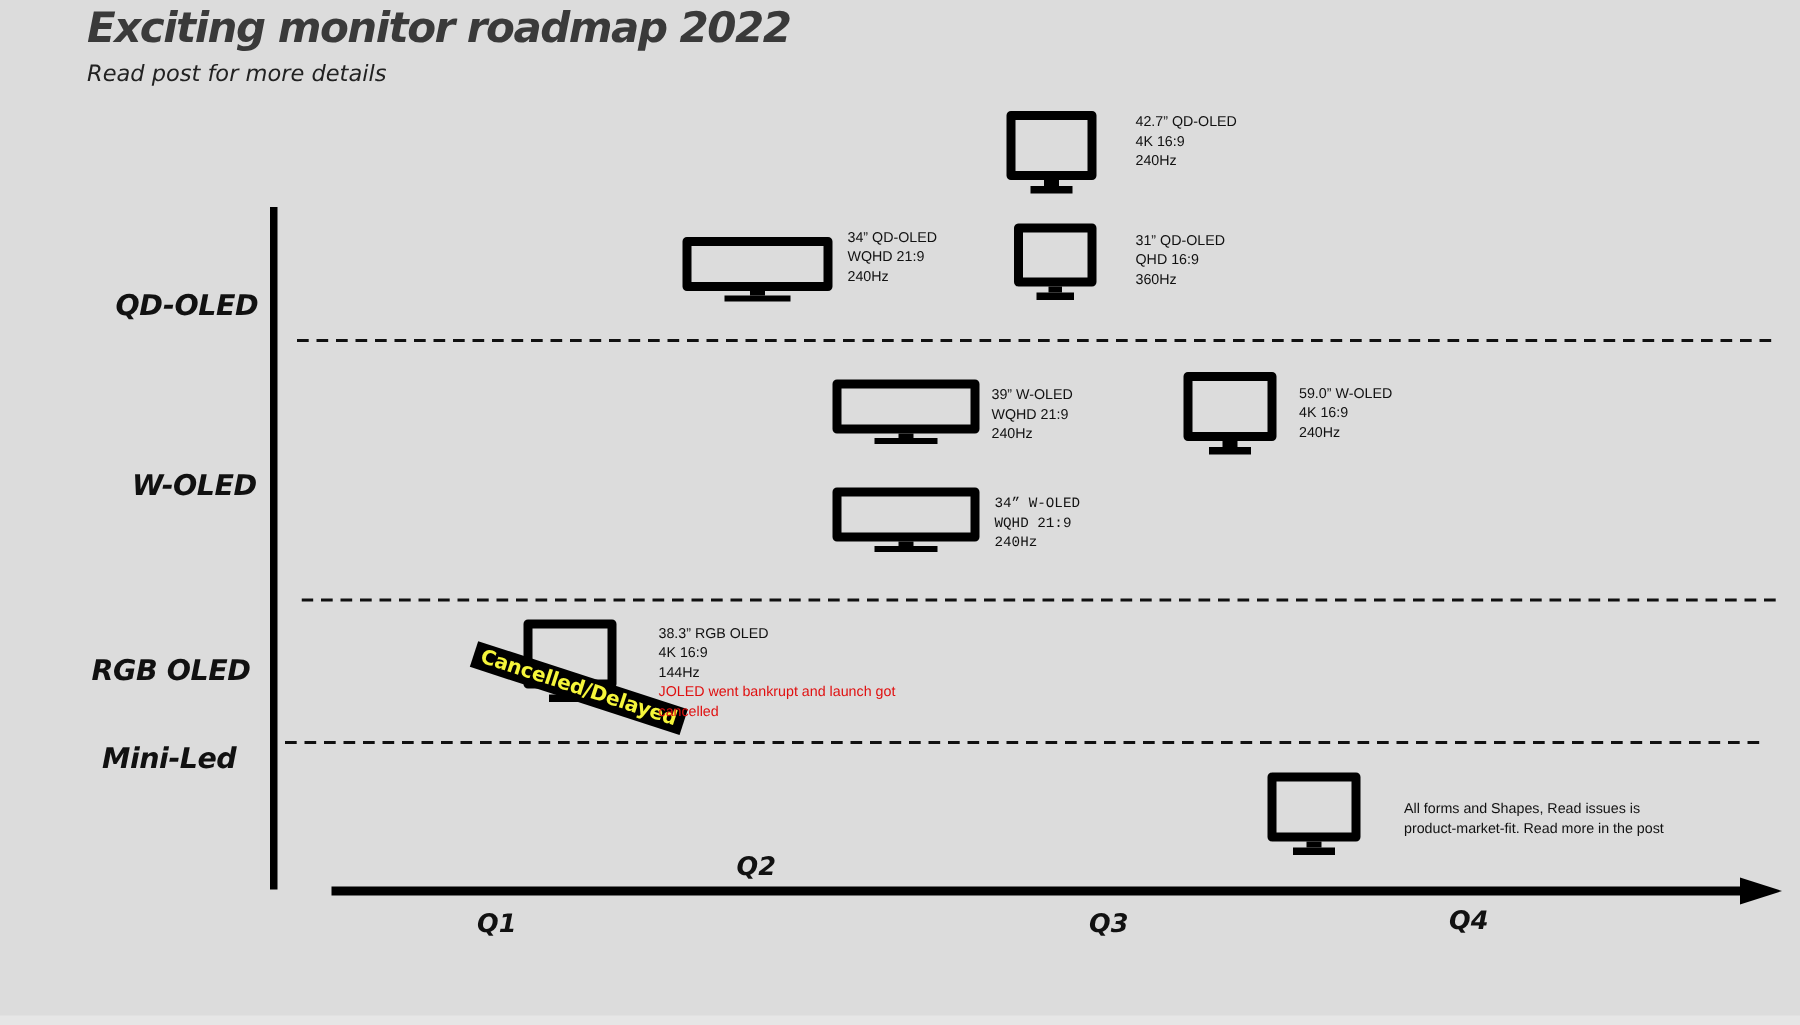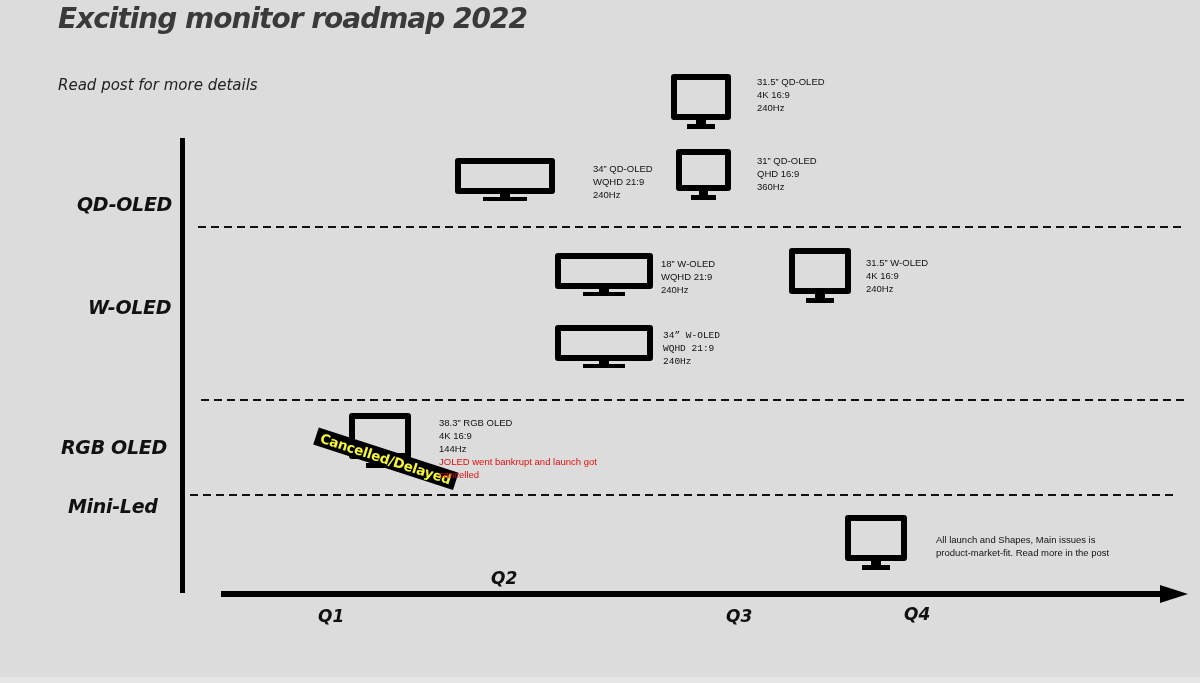--- a/index.html
+++ b/index.html
@@ -10,21 +10,21 @@
     color:#111;
   }
   .bottom-strip { position:absolute; left:0; top:677px; width:1200px; height:6px; background:#e6e6e6; }
   .title {
     position:absolute; left:58px; top:2px;
     font-family:"DejaVu Sans", sans-serif; font-weight:bold; font-style:italic;
     font-size:28px; letter-spacing:-1px; color:#3a3a3a; white-space:nowrap;
   }
   .subtitle {
     position:absolute; left:58px; top:40px;
-    font-family:"DejaVu Sans", sans-serif; font-style:italic; font-size:15px; color:#222; white-space:nowrap;margin-top:36px;
+    font-family:"DejaVu Sans", sans-serif; font-style:italic; font-size:15px; color:#222; white-space:nowrap;
   }
   .row-label {
     position:absolute; font-family:"DejaVu Sans", sans-serif; font-style:italic; font-weight:bold;
     font-size:19px; color:#111; white-space:nowrap; letter-spacing:-0.3px;
   }
   .v-axis { position:absolute; left:180px; top:138px; width:5px; height:455px; background:#000; }
   .h-axis { position:absolute; left:221px; top:591px; width:942px; height:6px; background:#000; }
   .arrow-head {
     position:absolute; left:1160px; top:585px; width:0; height:0;
     border-top:9px solid transparent; border-bottom:9px solid transparent; border-left:28px solid #000;
@@ -54,88 +54,88 @@
 </style>
 </head>
 <body>
 
 <div class="bottom-strip"></div>
 
 <div class="title">Exciting monitor roadmap 2022</div>
 <div class="subtitle">Read post for more details</div>
 
 <div class="row-label" style="left:77px; top:193px;">QD-OLED</div>
-<div class="row-label" style="left:88px; top:296px;">W-OLED</div>
+<div class="row-label" style="left:88px; top:313px;">W-OLED</div>
 <div class="row-label" style="left:61px; top:436px;">RGB OLED</div>
 <div class="row-label" style="left:68px; top:495px;">Mini-Led</div>
 
 <div class="v-axis"></div>
 <div class="h-axis"></div>
 <div class="arrow-head"></div>
 
 <div class="dash-line" style="left:198px; top:226px; width:985px;"></div>
 <div class="dash-line" style="left:201px; top:399px; width:985px;"></div>
 <div class="dash-line" style="left:190px; top:494px; width:985px;"></div>
 
 <div class="quarter" style="left:318px; top:606px;">Q1</div>
 <div class="quarter" style="left:491px; top:568px;">Q2</div>
 <div class="quarter" style="left:726px; top:606px;">Q3</div>
-<div class="quarter" style="left:904px; top:604px;">Q4</div>
+<div class="quarter" style="left:966px; top:604px;">Q4</div>
 
 <div class="monitor" style="left:671px; top:74px; width:60px; height:56px;">
   <div class="screen" style="width:60px; height:46px;"></div>
   <div class="neck" style="left:25px; top:46px; width:10px; height:4px;"></div>
   <div class="base" style="left:16px; top:50px; width:28px; height:5px;"></div>
 </div>
 <div class="spec" style="left:757px; top:75px;">
-  <div>31.5” QD-OLED</div>
+  <div>42.7” QD-OLED</div>
     <div>4K 16:9</div>
     <div>240Hz</div>
 </div>
 
 <div class="monitor" style="left:676px; top:149px; width:55px; height:52px;">
   <div class="screen" style="width:55px; height:42px;"></div>
   <div class="neck" style="left:23px; top:42px; width:9px; height:4px;"></div>
   <div class="base" style="left:15px; top:46px; width:25px; height:5px;"></div>
 </div>
 <div class="spec" style="left:757px; top:154px;">
   <div>31” QD-OLED</div>
     <div>QHD 16:9</div>
     <div>360Hz</div>
 </div>
 
 <div class="monitor" style="left:455px; top:158px; width:100px; height:44px;">
   <div class="screen" style="width:100px; height:36px;"></div>
   <div class="neck" style="left:45px; top:36px; width:10px; height:3px;"></div>
   <div class="base" style="left:28px; top:39px; width:44px; height:4px;"></div>
 </div>
-<div class="spec" style="left:565px; top:162px;margin-left:28px;">
+<div class="spec" style="left:565px; top:152px;">
   <div>34” QD-OLED</div>
     <div>WQHD 21:9</div>
     <div>240Hz</div>
 </div>
 
 <div class="monitor" style="left:555px; top:253px; width:98px; height:44px;">
   <div class="screen" style="width:98px; height:36px;"></div>
   <div class="neck" style="left:44px; top:36px; width:10px; height:3px;"></div>
   <div class="base" style="left:28px; top:39px; width:42px; height:4px;"></div>
 </div>
 <div class="spec" style="left:661px; top:257px;">
-  <div>18” W-OLED</div>
+  <div>39” W-OLED</div>
     <div>WQHD 21:9</div>
     <div>240Hz</div>
 </div>
 
 <div class="monitor" style="left:789px; top:248px; width:62px; height:56px;">
   <div class="screen" style="width:62px; height:46px;"></div>
   <div class="neck" style="left:26px; top:46px; width:10px; height:4px;"></div>
   <div class="base" style="left:17px; top:50px; width:28px; height:5px;"></div>
 </div>
 <div class="spec" style="left:866px; top:256px;">
-  <div>31.5” W-OLED</div>
+  <div>59.0” W-OLED</div>
     <div>4K  16:9</div>
     <div>240Hz</div>
 </div>
 
 <div class="monitor" style="left:555px; top:325px; width:98px; height:44px;">
   <div class="screen" style="width:98px; height:36px;"></div>
   <div class="neck" style="left:44px; top:36px; width:10px; height:3px;"></div>
   <div class="base" style="left:28px; top:39px; width:42px; height:4px;"></div>
 </div>
 <div class="spec" style="left:663px; top:329px;font-family:Liberation Mono, monospace;">
@@ -157,15 +157,15 @@
   <div class="warn">JOLED went bankrupt and launch got</div>
   <div class="warn">cancelled</div>
 </div>
 
 <div class="monitor" style="left:845px; top:515px; width:62px; height:56px;">
   <div class="screen" style="width:62px; height:46px;"></div>
   <div class="neck" style="left:26px; top:46px; width:10px; height:4px;"></div>
   <div class="base" style="left:17px; top:50px; width:28px; height:5px;"></div>
 </div>
 <div class="spec" style="left:936px; top:533px; font-size:9.5px;">
-  <div>All launch and Shapes, Main issues is</div>
+  <div>All forms and Shapes, Read issues is</div>
     <div>product-market-fit. Read more in the post</div>
 </div>
 
 </body></html>

